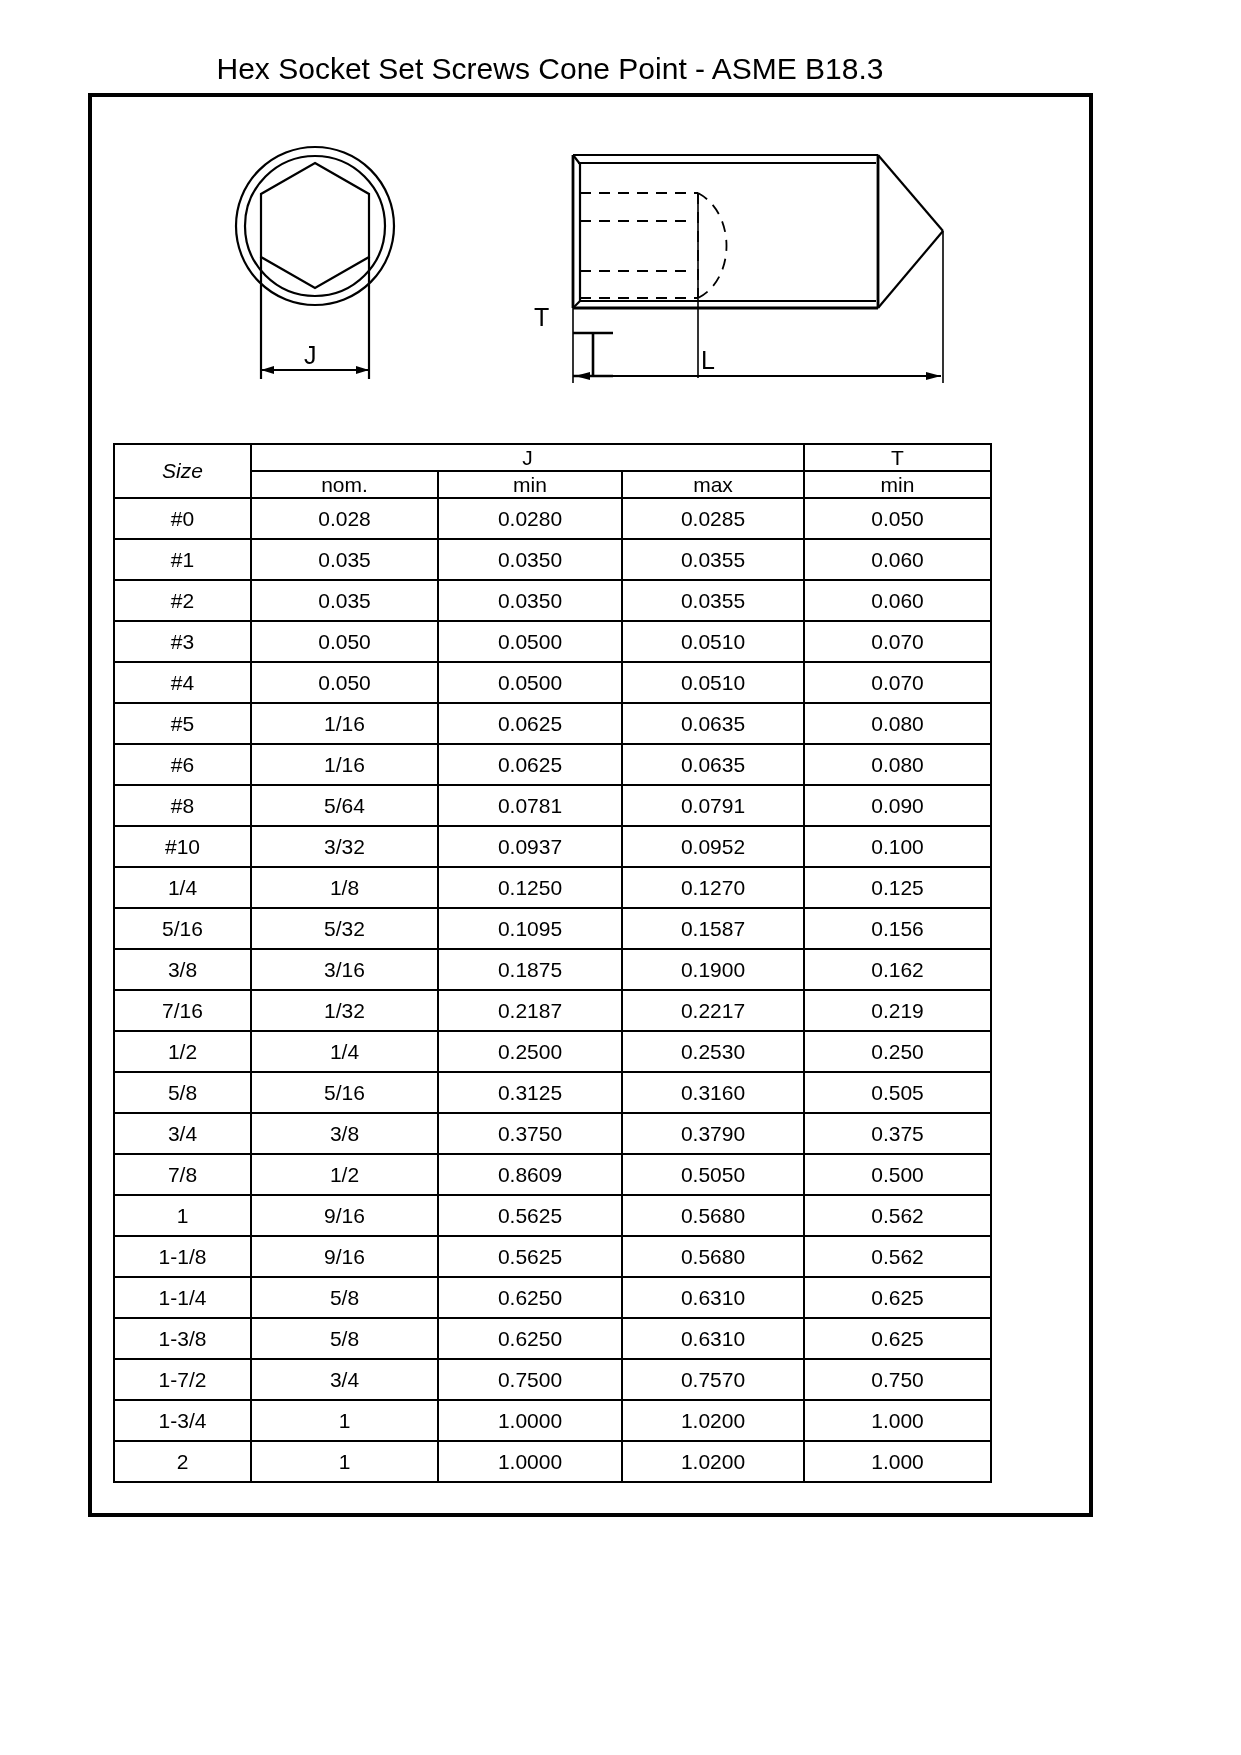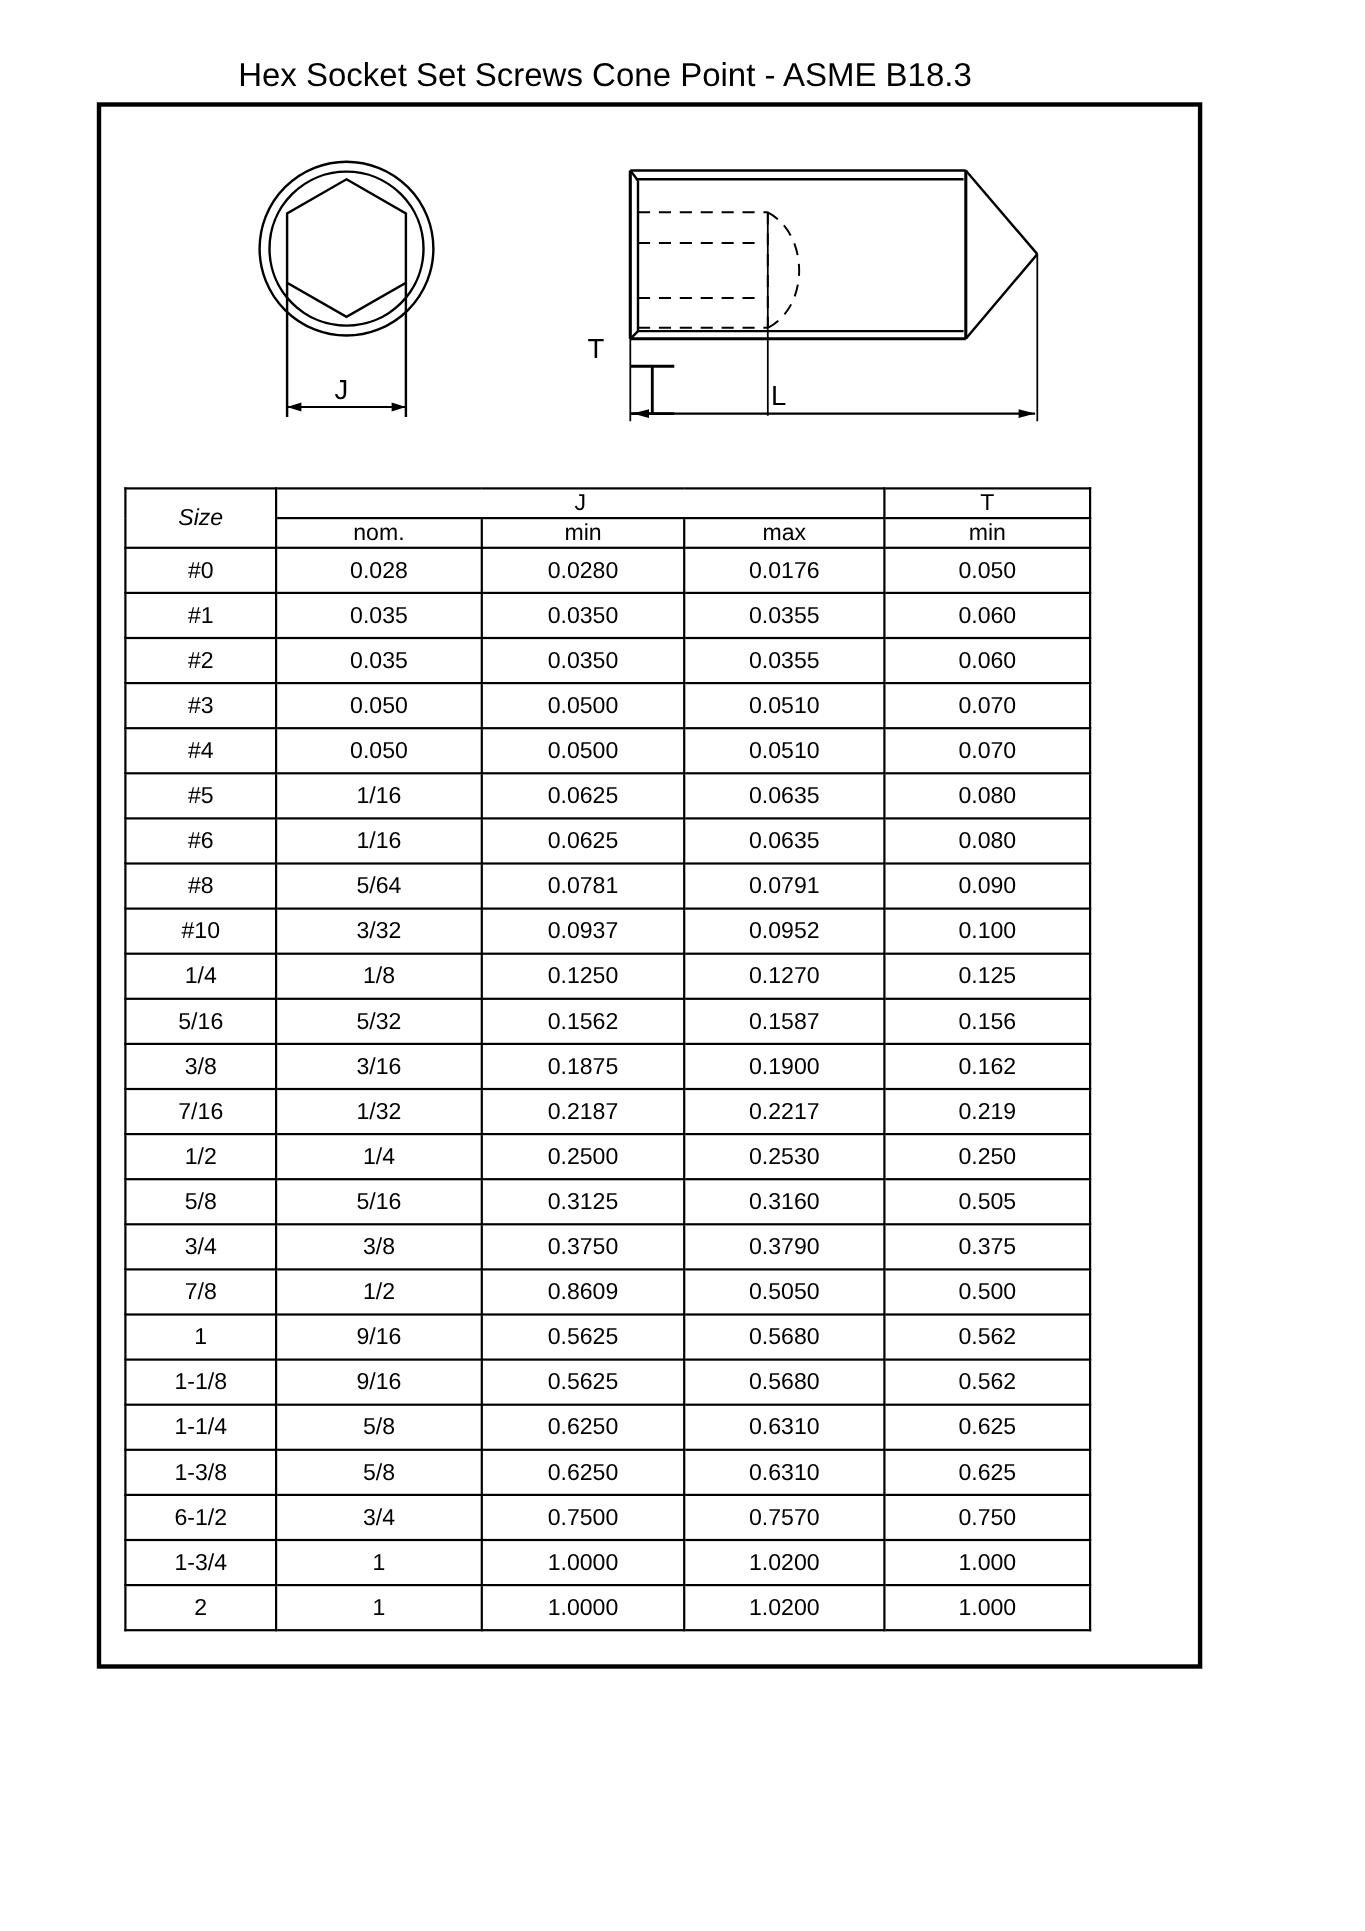--- a/index.html
+++ b/index.html
@@ -201,21 +201,21 @@
         <td>min</td>
         <td>max</td>
         <td>min</td>
       </tr>
     </thead>
     <tbody id="table-body">
         <tr>
           <td class="thick-top">#0</td>
           <td class="thick-top">0.028</td>
           <td class="thick-top">0.0280</td>
-          <td class="thick-top">0.0176</td>
+          <td class="thick-top">0.0285</td>
           <td class="thick-top">0.050</td>
         </tr>
         <tr>
           <td>#1</td>
           <td>0.035</td>
           <td>0.0350</td>
           <td>0.0355</td>
           <td>0.060</td>
         </tr>
         <tr>
@@ -270,21 +270,21 @@
         <tr>
           <td>1/4</td>
           <td>1/8</td>
           <td>0.1250</td>
           <td>0.1270</td>
           <td>0.125</td>
         </tr>
         <tr>
           <td>5/16</td>
           <td>5/32</td>
-          <td>0.1562</td>
+          <td>0.1095</td>
           <td>0.1587</td>
           <td>0.156</td>
         </tr>
         <tr>
           <td>3/8</td>
           <td>3/16</td>
           <td>0.1875</td>
           <td>0.1900</td>
           <td>0.162</td>
         </tr>
@@ -345,21 +345,21 @@
           <td>0.625</td>
         </tr>
         <tr>
           <td>1-3/8</td>
           <td>5/8</td>
           <td>0.6250</td>
           <td>0.6310</td>
           <td>0.625</td>
         </tr>
         <tr>
-          <td>6-1/2</td>
+          <td>1-7/2</td>
           <td>3/4</td>
           <td>0.7500</td>
           <td>0.7570</td>
           <td>0.750</td>
         </tr>
         <tr>
           <td>1-3/4</td>
           <td>1</td>
           <td>1.0000</td>
           <td>1.0200</td>

